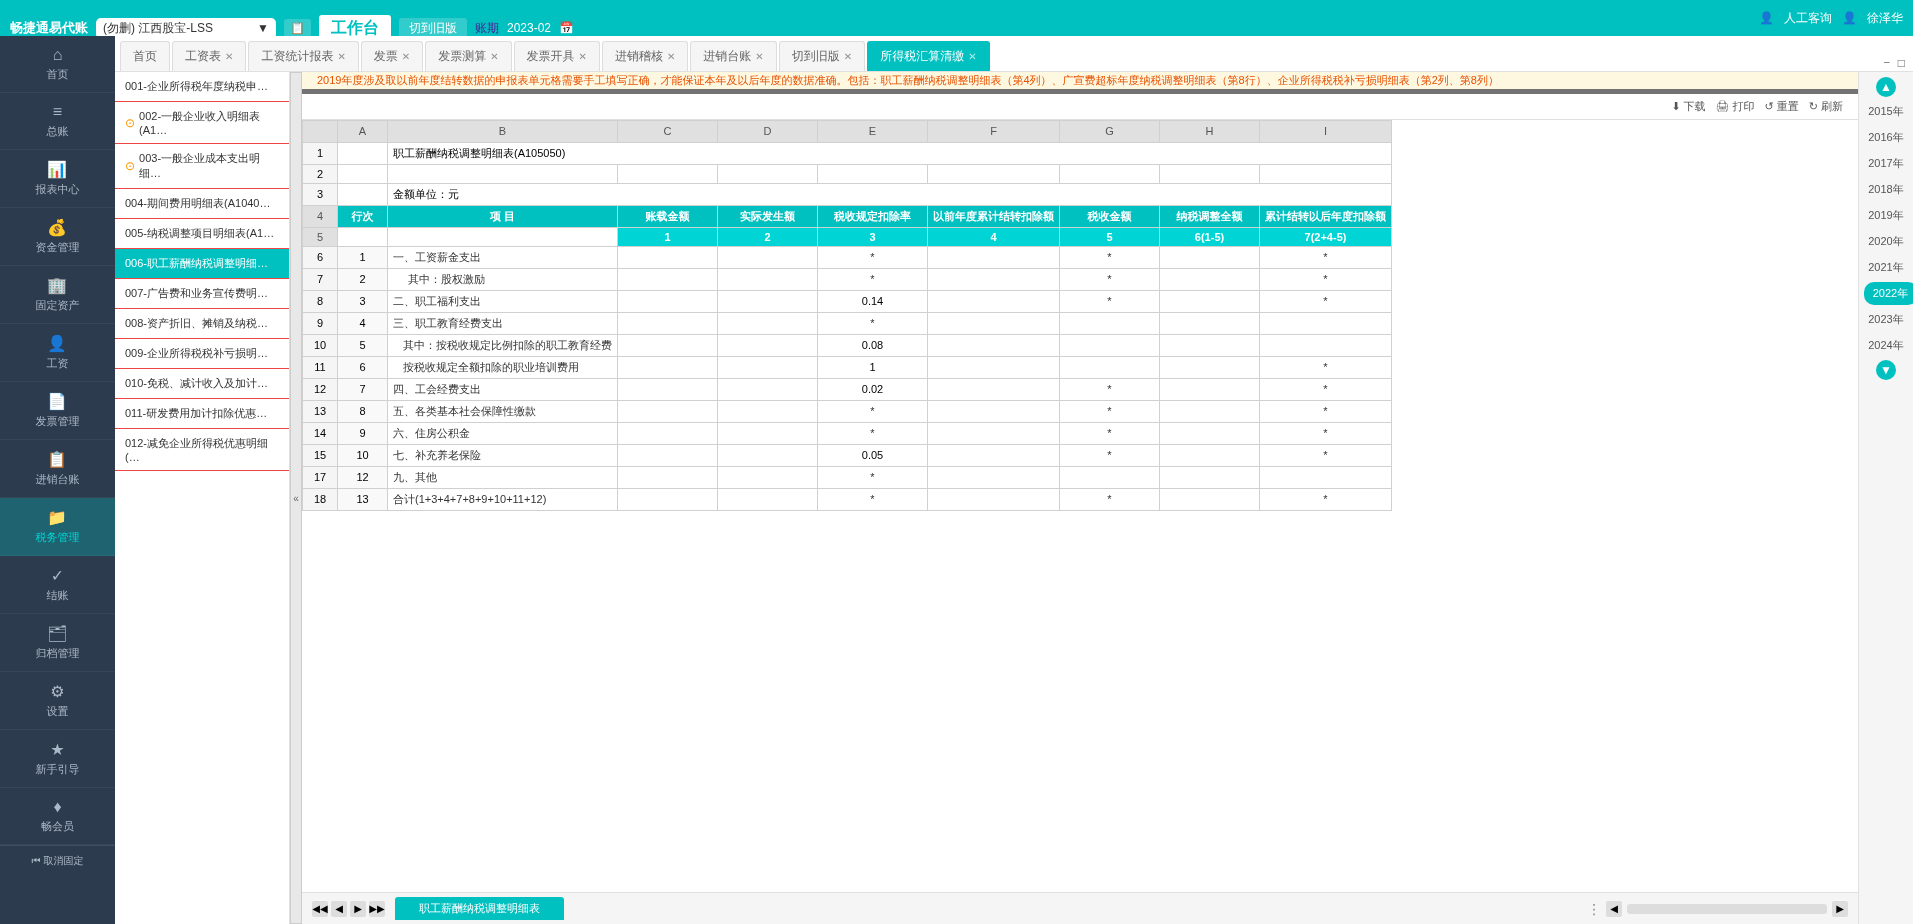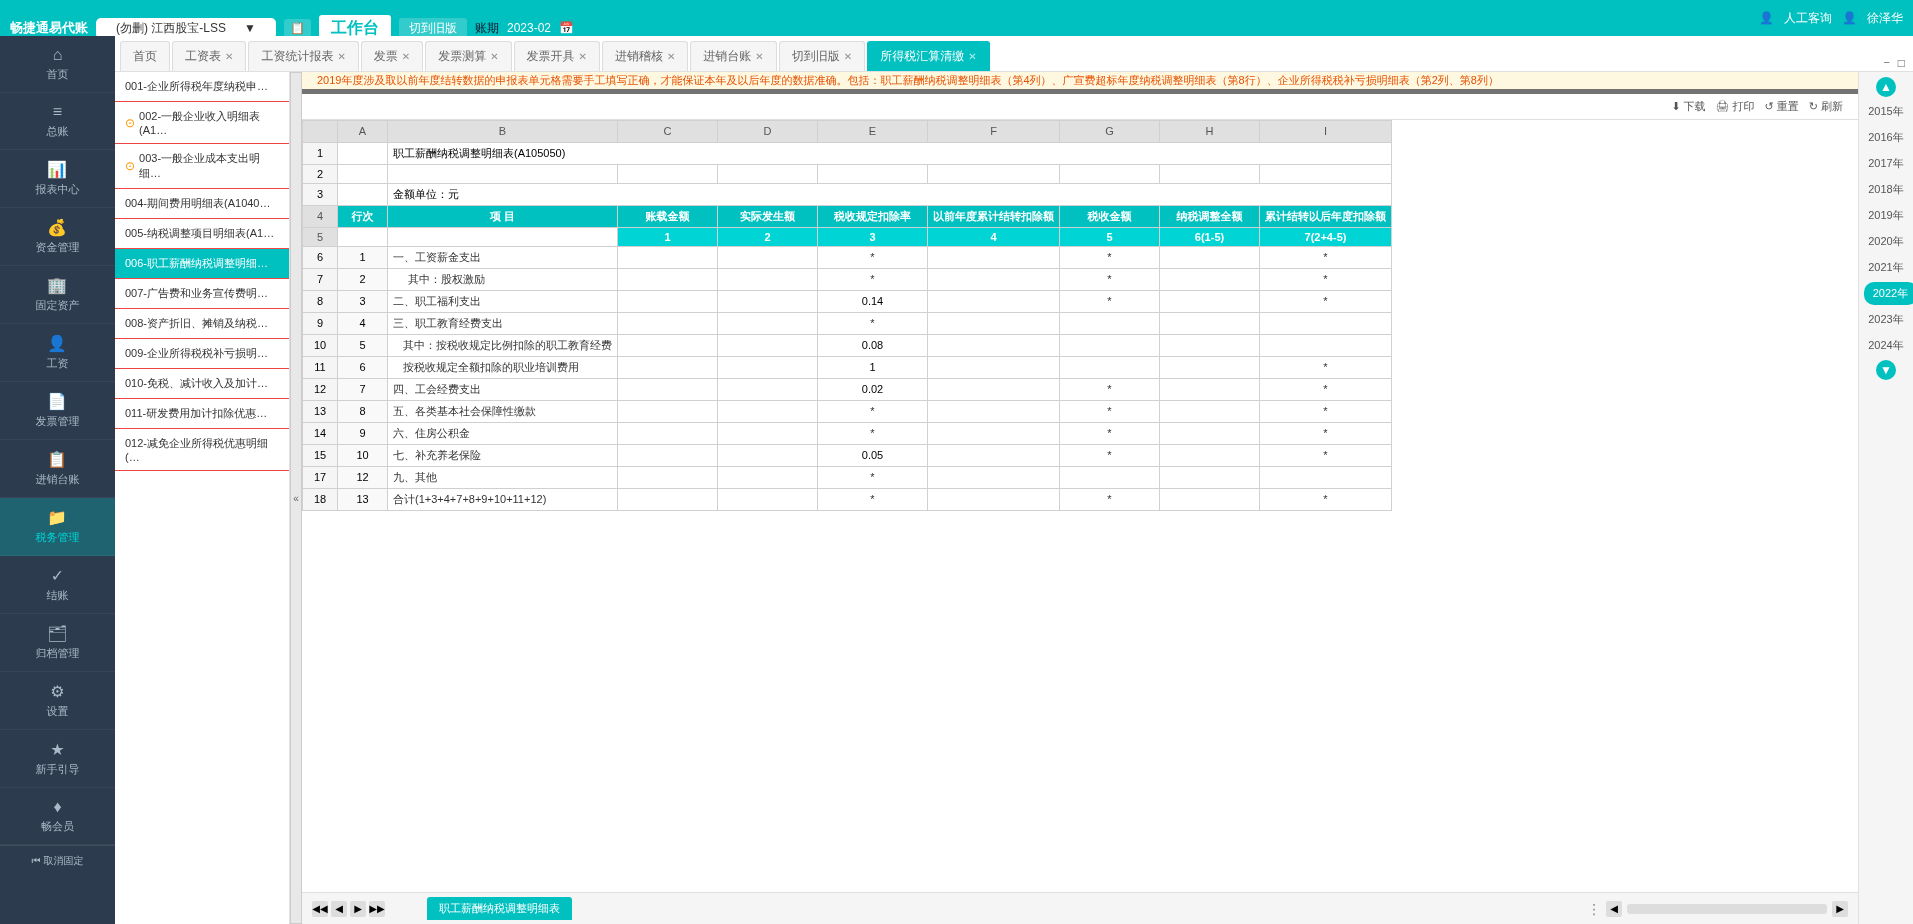--- a/index.html
+++ b/index.html
@@ -5,21 +5,21 @@
     * { box-sizing: border-box; margin: 0; padding: 0; }
     body { font-family: 'Microsoft YaHei', Arial, sans-serif; font-size: 12px; background: #f0f2f5; overflow: hidden; }
 
     
     .app-container { display: flex; flex-direction: column; height: 924px; width: 1913px; }
 
     
     .top-bar { height: 36px; background: #00c0c0; display: flex; align-items: center; padding: 0 10px; flex-shrink: 0; justify-content: space-between; }
     .top-bar-left { display: flex; align-items: center; gap: 8px; margin-top: 20px; }
     .app-logo { color: white; font-size: 13px; font-weight: bold; white-space: nowrap; }
-    .company-select { background: white; border: none; border-radius: 5px; padding: 2px 20px; font-size: 12px; min-width: 180px; display: flex; align-items: center; justify-content: space-between; cursor: pointer; }
+    .company-select { background: white; border: none; border-radius: 5px; padding: 2px 7px; font-size: 12px; min-width: 180px; display: flex; align-items: center; justify-content: space-between; cursor: pointer; }
     .company-select span { color: #333; }
     .icon-btn { background: rgba(255,255,255,0.2); border: none; border-radius: 3px; padding: 2px 6px; color: white; cursor: pointer; font-size: 12px; }
     .work-bench-btn { background: white; border: none; border-radius: 3px; padding: 3px 12px; color: #00c0c0; font-size: 16px; font-weight: bold; cursor: pointer; }
     .period-btn { background: rgba(255,255,255,0.2); border: none; border-radius: 3px; padding: 2px 10px; color: white; cursor: pointer; font-size: 12px; }
     .top-bar-right { display: flex; align-items: center; gap: 10px; color: white; font-size: 12px; }
 
     
     .main-layout { display: flex; flex: 1; overflow: hidden; }
 
     
@@ -82,21 +82,21 @@
     .col-i { width: 130px; }
 
     
     .right-year-panel { width: 55px; background: #f5f5f5; border-left: 1px solid #e0e0e0; display: flex; flex-direction: column; align-items: center; padding: 5px 0; gap: 3px; flex-shrink: 0; overflow-y: auto; }
     .year-item { padding: 4px 5px; font-size: 11px; color: #555; cursor: pointer; width: 100%; text-align: center; border-radius: 3px; }
     .year-item.active { background: #00c0c0; color: white; border-radius: 10px; margin-left: 9px; }
     .year-nav-btn { background: #00c0c0; border: none; color: white; border-radius: 50%; width: 20px; height: 20px; cursor: pointer; font-size: 12px; display: flex; align-items: center; justify-content: center; }
 
     
     .bottom-tab-bar { height: 32px; background: #f5f5f5; border-top: 1px solid #e0e0e0; display: flex; align-items: center; padding: 0 10px; flex-shrink: 0; }
-    .sheet-tab { padding: 4px 12px; background: #00c0c0; color: white; border-radius: 3px 3px 0 0; font-size: 11px; cursor: pointer; margin-left: 32px; }
+    .sheet-tab { padding: 4px 24px; background: #00c0c0; color: white; border-radius: 3px 3px 0 0; font-size: 11px; cursor: pointer; }
     .bottom-nav-arrows { display: flex; gap: 3px; margin-right: 10px; }
     .arrow-btn { background: #ddd; border: none; border-radius: 2px; width: 16px; height: 16px; cursor: pointer; font-size: 10px; display: flex; align-items: center; justify-content: center; }
 
     
     .collapse-btn { width: 12px; background: #e8e8e8; border: 1px solid #ccc; display: flex; align-items: center; justify-content: center; cursor: pointer; font-size: 10px; color: #666; flex-shrink: 0; }
   </style>
 </head>
 <body>
 
 <div class="app-container">
@@ -104,21 +104,21 @@
   <div class="top-bar">
     <div class="top-bar-left">
       <span class="app-logo">畅捷通易代账</span>
       <div class="company-select">
         <span>(勿删) 江西股宝-LSS</span>
         <span>▼</span>
       </div>
       <button class="icon-btn">📋</button>
       <button class="work-bench-btn">工作台</button>
       <button class="period-btn">切到旧版</button>
-      <span style="color:#0f172a;font-size:12px;">账期</span>
+      <span style="color:#4c1d95;font-size:12px;">账期</span>
       <span style="color:white;font-size:12px;">2023-02</span>
       <span style="color:white;font-size:12px;">📅</span>
     </div>
     <div class="top-bar-right">
       <span>👤</span>
       <span style="cursor:pointer;">人工客询</span>
       <span>👤</span>
       <span>徐泽华</span>
     </div>
   </div>

